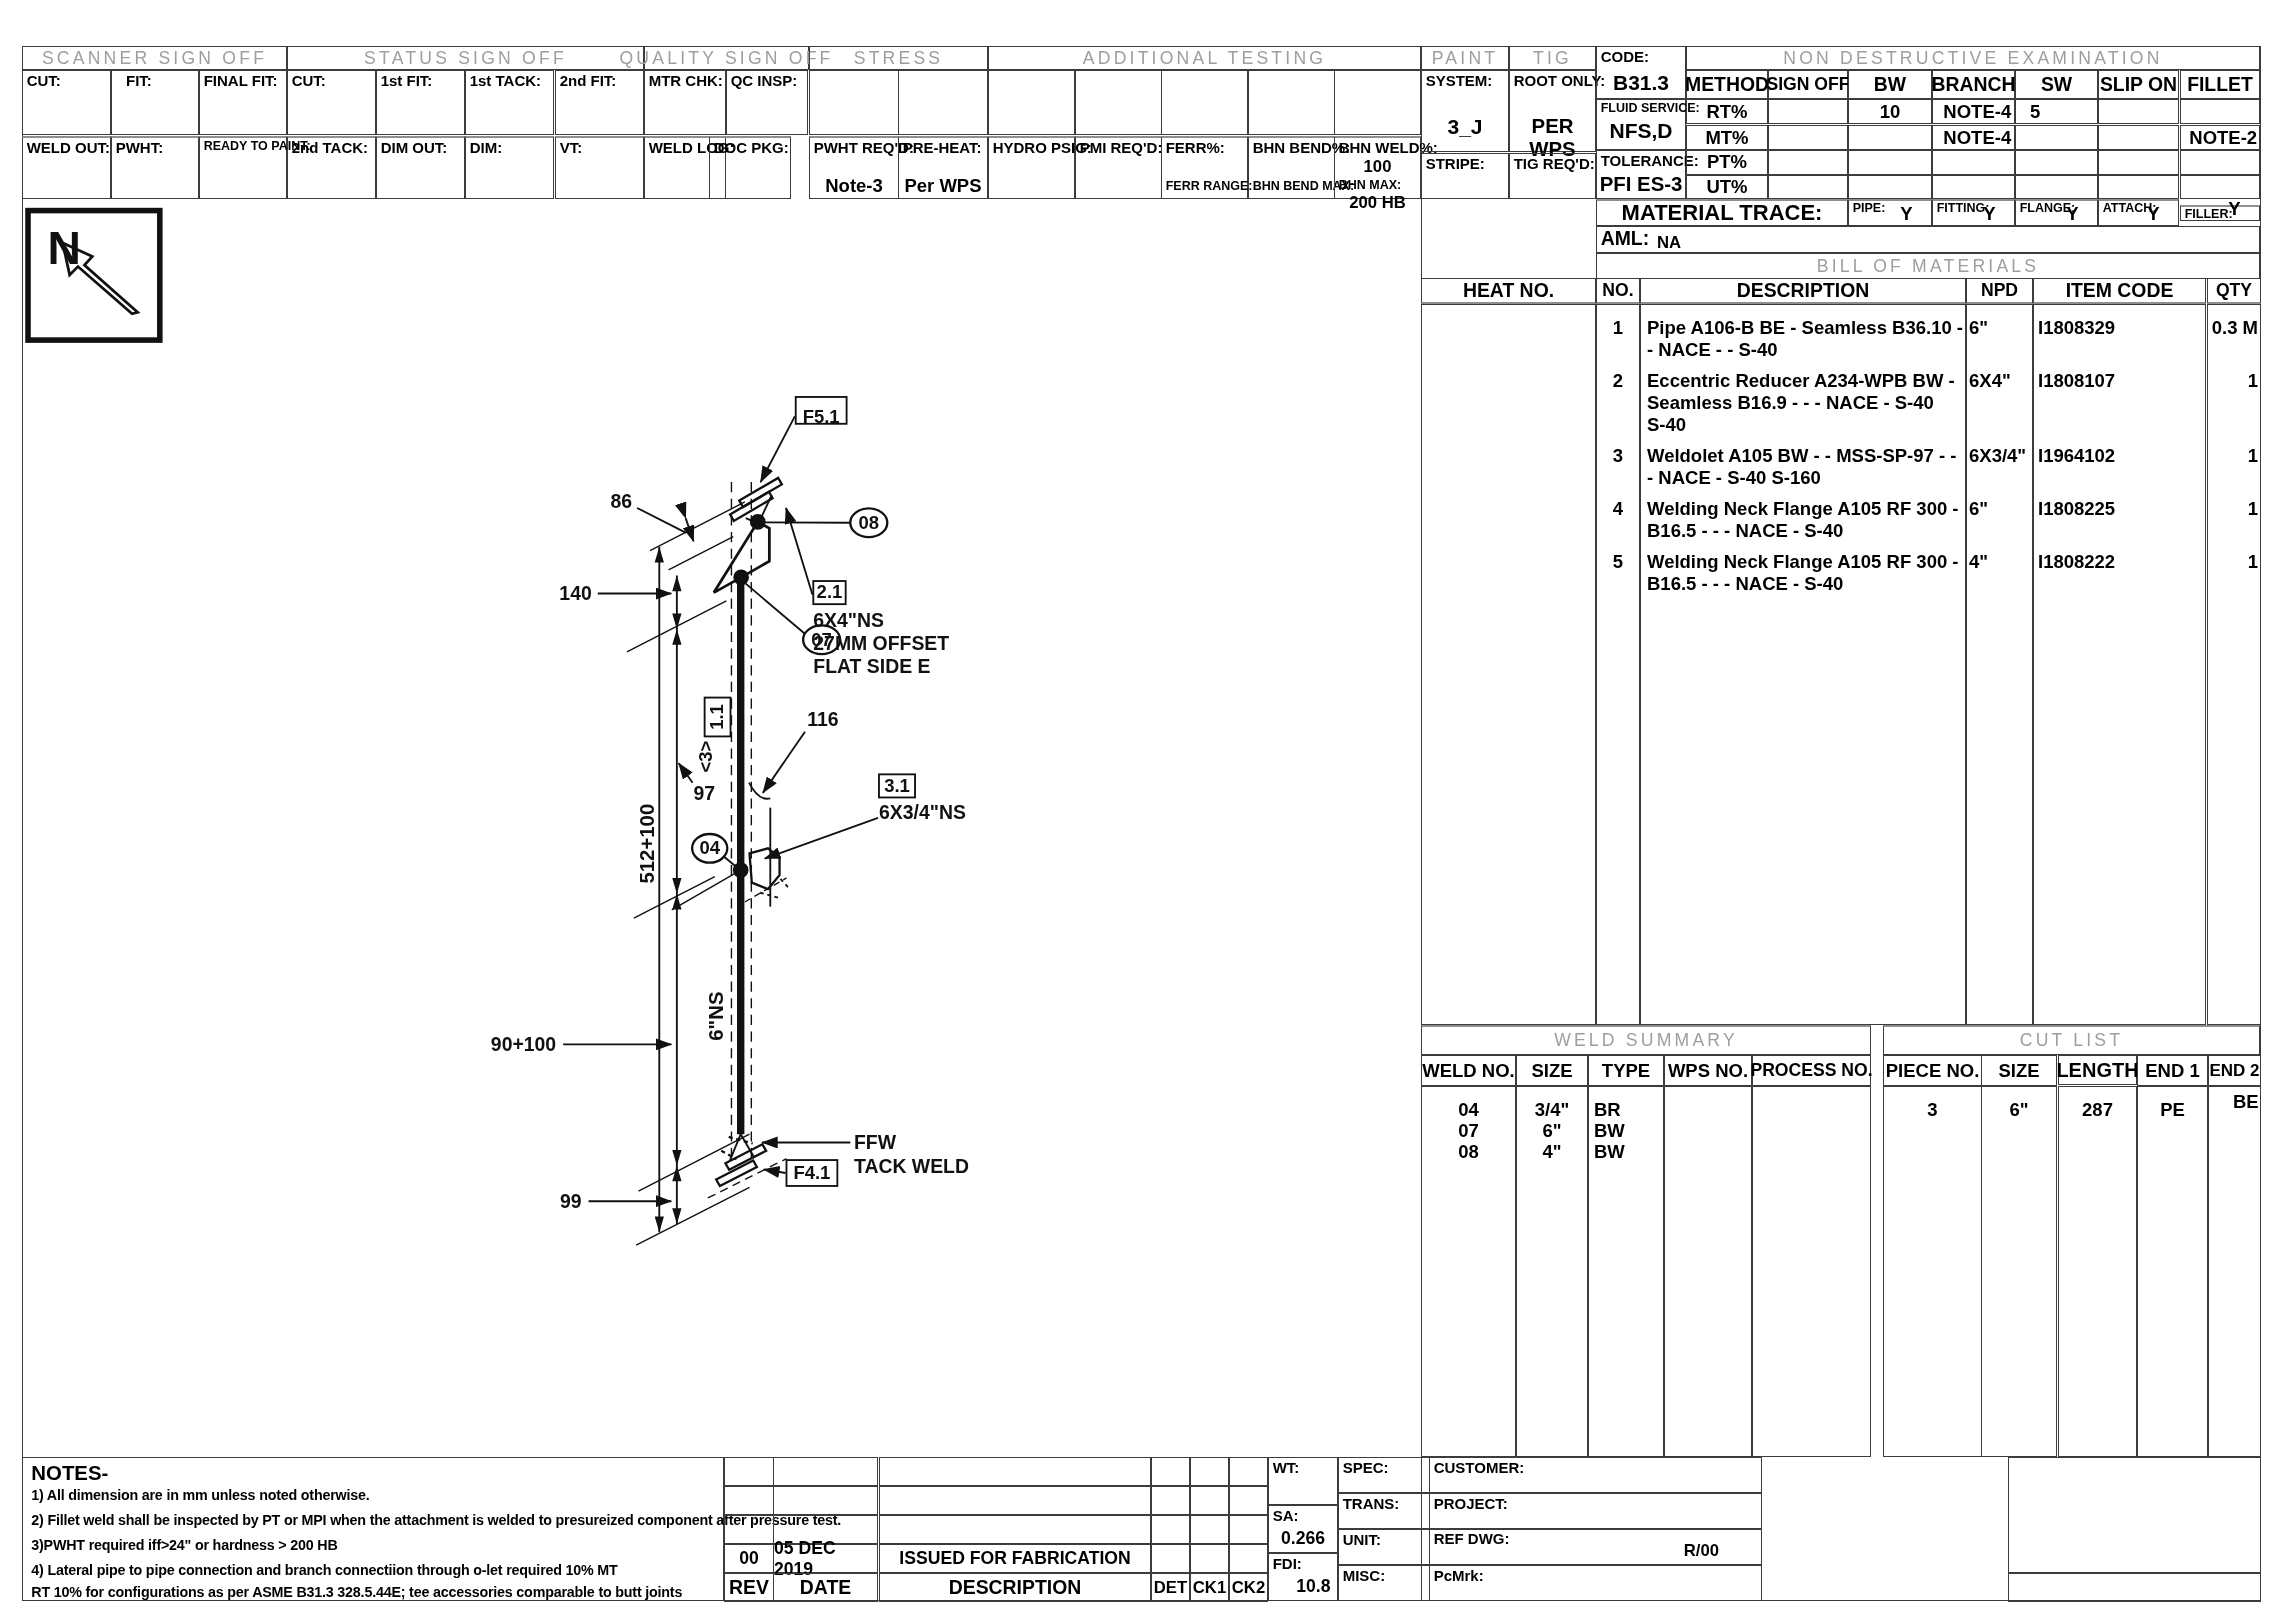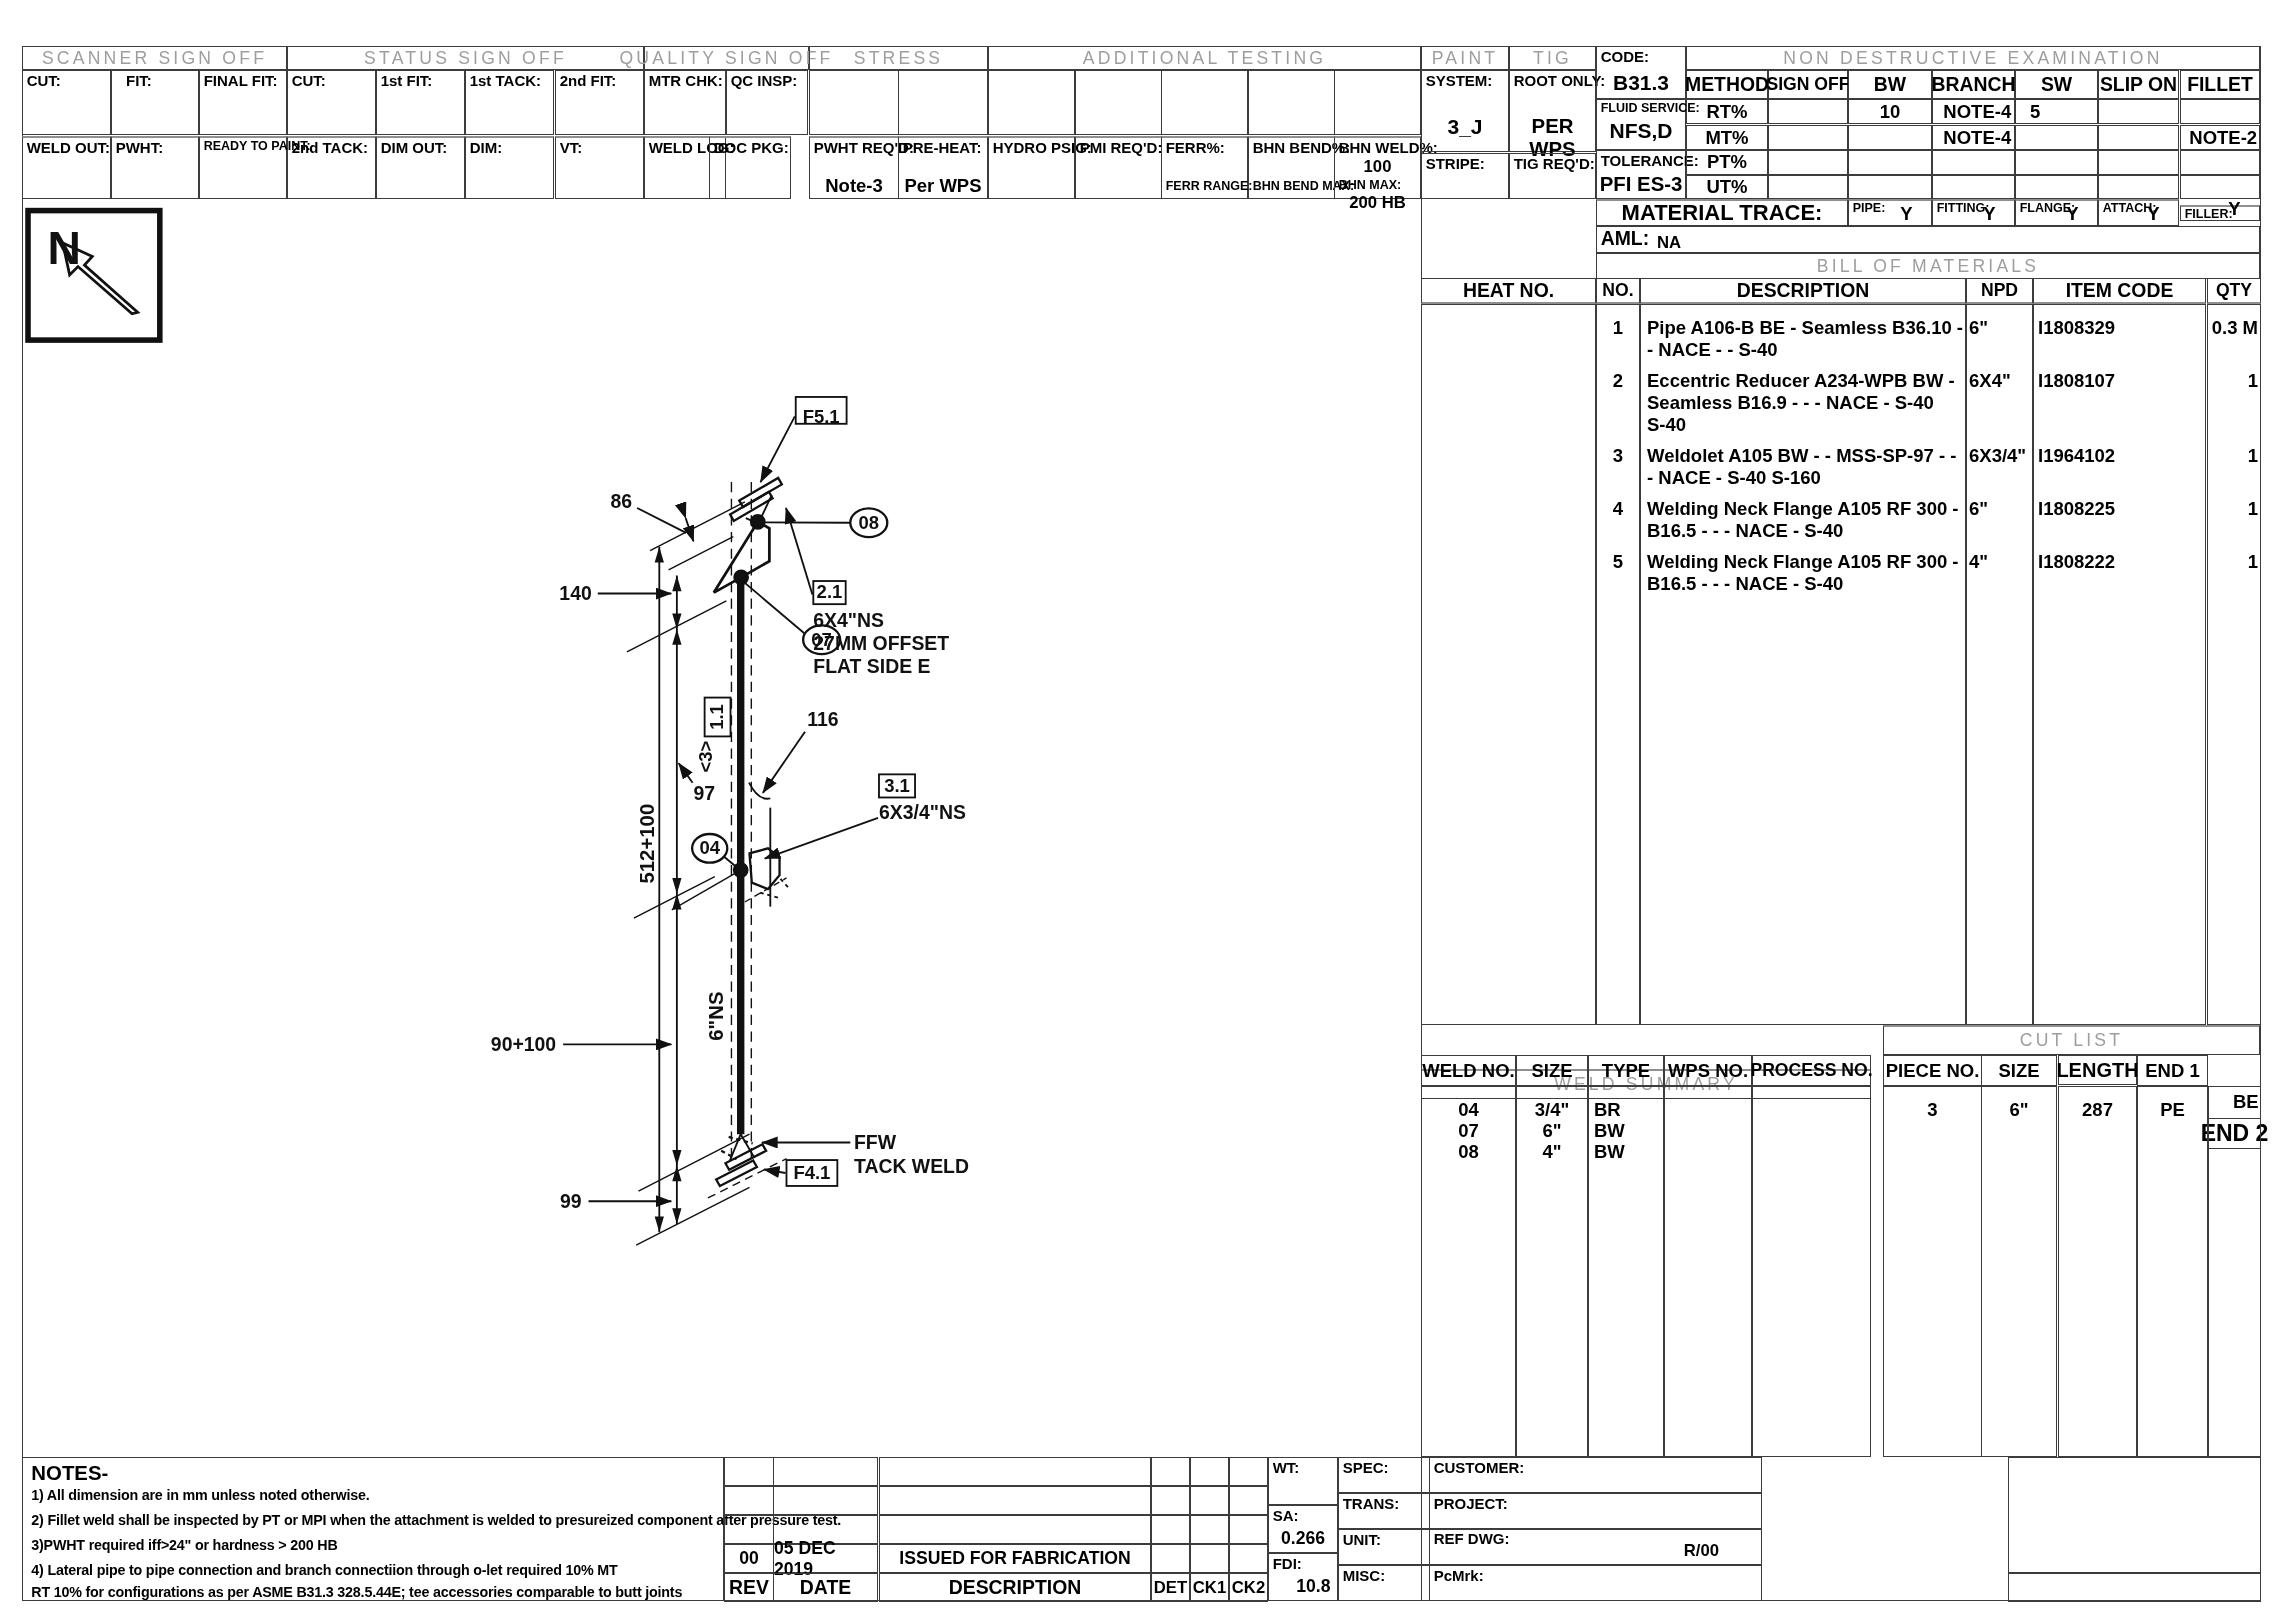--- a/index.html
+++ b/index.html
@@ -236,21 +236,21 @@
 
   <div class="bomline" style="position:absolute;left:1596px;top:551px;width:44px;text-align:center;">5</div>
   <div style="position:absolute;left:1647px;top:551px;">
     <div class="bomline">Welding Neck Flange A105 RF 300 -</div>
     <div class="bomline">B16.5 - - - NACE -   S-40</div>
   </div>
   <div class="bomline" style="position:absolute;left:1969px;top:551px;">4"</div>
   <div class="bomline" style="position:absolute;left:2038px;top:551px;">I1808222</div>
   <div class="bomline" style="position:absolute;left:2193px;top:551px;width:65px;text-align:right;">1</div>
 
-  <div class="cell gt" style="left:1421px;top:1025px;width:450px;height:30px;border-top:2.3px solid #8f8f8f;margin-top:44px;">WELD  SUMMARY</div>
+  <div class="cell gt" style="left:1421px;top:1025px;width:450px;height:30px;border-top:2.3px solid #8f8f8f;">WELD  SUMMARY</div>
   <div class="cell hd" style="left:1421px;top:1055px;width:95px;height:31px;font-size:18.5px;">WELD NO.</div>
   <div class="cell hd" style="left:1516px;top:1055px;width:72px;height:31px;font-size:18.5px;">SIZE</div>
   <div class="cell hd" style="left:1588px;top:1055px;width:76px;height:31px;font-size:18.5px;">TYPE</div>
   <div class="cell hd" style="left:1664px;top:1055px;width:88px;height:31px;font-size:18.5px;">WPS NO.</div>
   <div class="cell hd" style="left:1752px;top:1055px;width:119px;height:31px;font-size:17.6px;">PROCESS NO.</div>
   <div class="cell" style="left:1421px;top:1086px;width:95px;height:371px;"></div>
   <div class="cell" style="left:1516px;top:1086px;width:72px;height:371px;"></div>
   <div class="cell" style="left:1588px;top:1086px;width:76px;height:371px;"></div>
   <div class="cell" style="left:1664px;top:1086px;width:88px;height:371px;"></div>
   <div class="cell" style="left:1752px;top:1086px;width:119px;height:371px;"></div>
@@ -268,21 +268,21 @@
     <div class="bomline" style="line-height:21px;">BR</div>
     <div class="bomline" style="line-height:21px;">BW</div>
     <div class="bomline" style="line-height:21px;">BW</div>
   </div>
 
   <div class="cell gt" style="left:1883px;top:1025px;width:377px;height:30px;border-top:2.3px solid #8f8f8f;">CUT  LIST</div>
   <div class="cell hd" style="left:1883px;top:1055px;width:99px;height:31px;font-size:18.5px;">PIECE NO.</div>
   <div class="cell hd" style="left:1981px;top:1055px;width:76px;height:31px;font-size:18.5px;">SIZE</div>
   <div class="cell hd" style="left:2058px;top:1055px;width:79px;height:30px;font-size:20px;">LENGTH</div>
   <div class="cell hd" style="left:2137px;top:1055px;width:71px;height:31px;font-size:18.5px;">END 1</div>
-  <div class="cell hd" style="left:2208px;top:1118px;width:53px;height:31px;font-size:23px;">END 2</div>
+  <div class="cell hd" style="left:2208px;top:1055px;width:53px;height:31px;font-size:17px;">END 2</div>
   <div class="cell" style="left:1883px;top:1086px;width:99px;height:371px;"></div>
   <div class="cell" style="left:1981px;top:1086px;width:76px;height:371px;"></div>
   <div class="cell" style="left:2058px;top:1086px;width:79px;height:371px;"></div>
   <div class="cell" style="left:2137px;top:1086px;width:71px;height:371px;"></div>
   <div class="cell" style="left:2208px;top:1086px;width:53px;height:371px;"></div>
   <div class="bomline" style="position:absolute;left:1883px;top:1099px;width:99px;text-align:center;">3</div>
   <div class="bomline" style="position:absolute;left:1981px;top:1099px;width:76px;text-align:center;">6"</div>
   <div class="bomline" style="position:absolute;left:2058px;top:1099px;width:79px;text-align:center;">287</div>
   <div class="bomline" style="position:absolute;left:2137px;top:1099px;width:71px;text-align:center;">PE</div>
   <div class="bomline" style="position:absolute;left:2210px;top:1091px;padding-left:23px;">BE</div>

